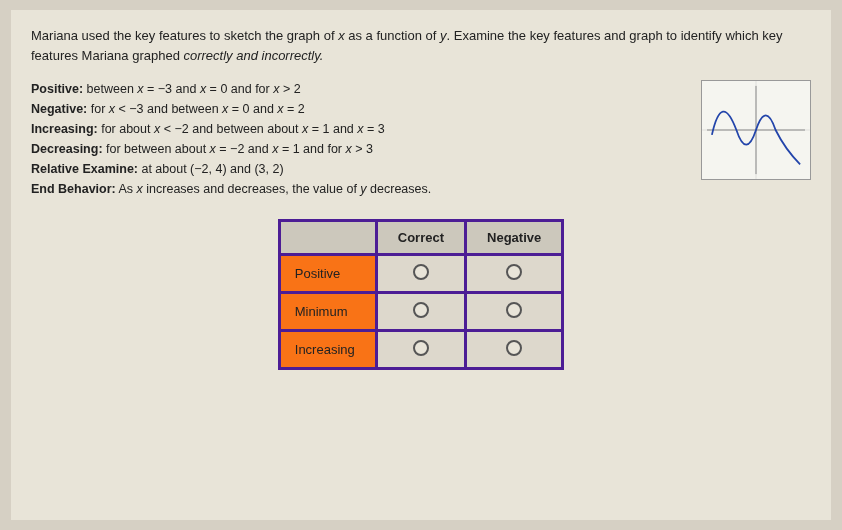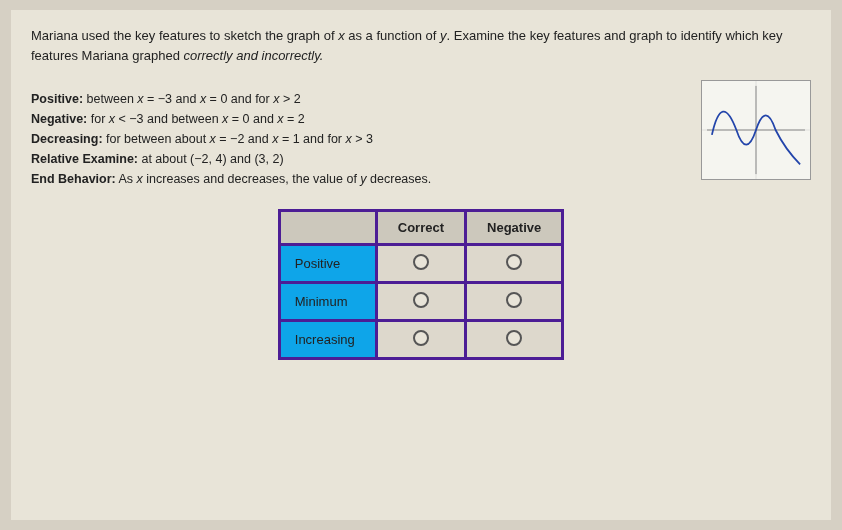--- a/index.html
+++ b/index.html
@@ -18,21 +18,21 @@
       background: #e8e4d8;
       width: 820px;
       min-height: 510px;
       padding: 16px 20px;
       position: relative;
     }
     .intro-text {
       font-size: 13px;
       line-height: 1.5;
       color: #222;
-      margin-bottom: 24px;
+      margin-bottom: 14px;
     }
     .intro-text em {
       font-style: italic;
     }
     .key-features {
       margin-bottom: 19px;
     }
     .key-features p {
       font-size: 12.5px;
       line-height: 1.6;
@@ -70,21 +70,21 @@
       text-align: center;
       font-size: 13px;
     }
     table th {
       font-weight: bold;
       background: #ccc8bc;
       color: #222;
     }
     table td:first-child {
       text-align: left;
-      background: #0ea5e9;
+      background: #f97316;
       font-size: 13px;
       color: #222;
       padding-left: 14px;
     }
     .radio-circle {
       display: inline-block;
       width: 16px;
       height: 16px;
       border-radius: 50%;
       border: 2px solid #555;
@@ -98,20 +98,21 @@
 <div class="main-container">
 
   <p class="intro-text">
     Mariana used the key features to sketch the graph of <em>x</em> as a function of <em>y</em>. Examine the key
     features and graph to identify which key features Mariana graphed <em>correctly and incorrectly.</em>
   </p>
 
   <div class="key-features">
     <p><strong>Positive:</strong> between <em>x</em> = −3 and <em>x</em> = 0 and for <em>x</em> &gt; 2</p>
     <p><strong>Negative:</strong> for <em>x</em> &lt; −3 and between <em>x</em> = 0 and <em>x</em> = 2</p>
+    <p><strong>Increasing:</strong> for about <em>x</em> &lt; −2 and between about <em>x</em> = 1 and <em>x</em> = 3</p>
     <p><strong>Decreasing:</strong> for between about <em>x</em> = −2 and <em>x</em> = 1 and for <em>x</em> &gt; 3</p>
     <p><strong>Relative Examine:</strong> at about (−2, 4) and (3, 2)</p>
     <p><strong>End Behavior:</strong> As <em>x</em> increases and decreases, the value of <em>y</em> decreases.</p>
   </div>
 
   <div class="graph-thumbnail">
     <svg viewBox="0 0 110 100">
 
       <line x1="0" y1="50" x2="110" y2="50" stroke="#ccc" stroke-width="0.5"></line>
       <line x1="55" y1="0" x2="55" y2="100" stroke="#ccc" stroke-width="0.5"></line>

